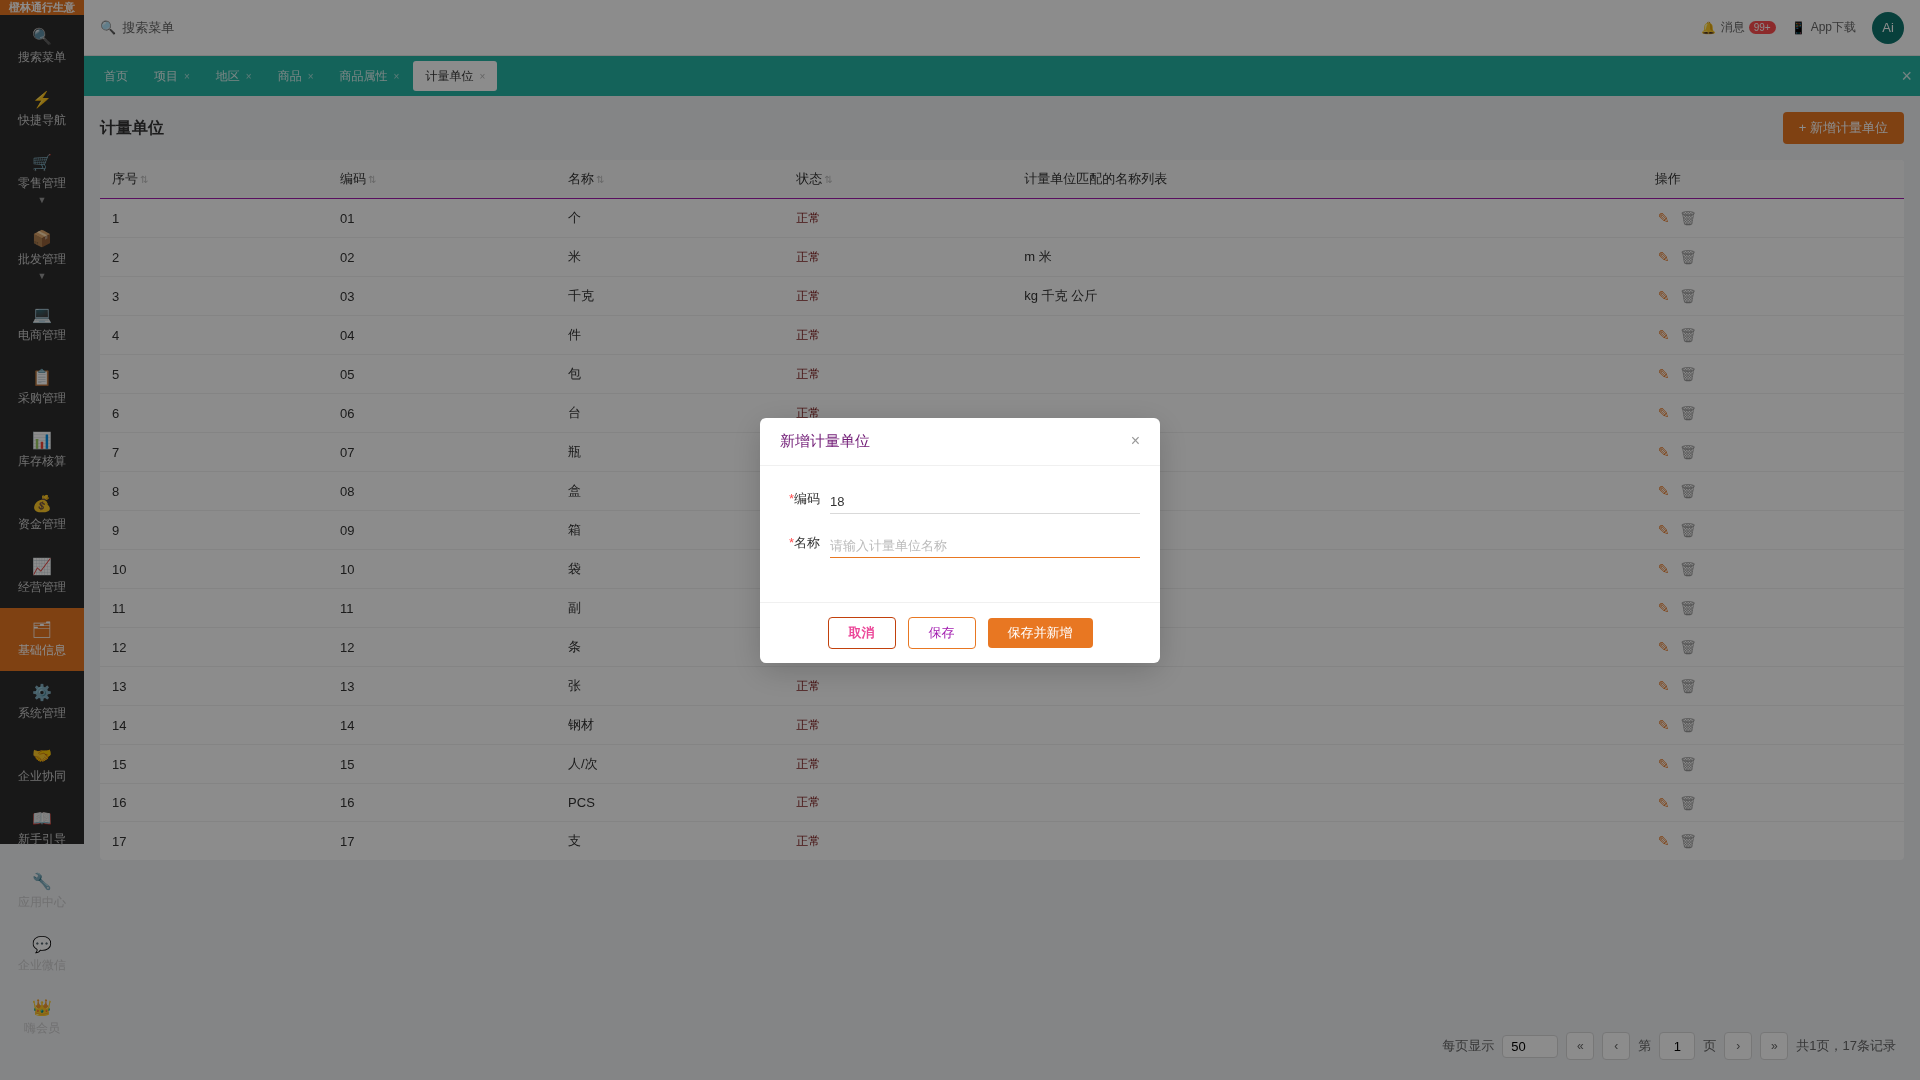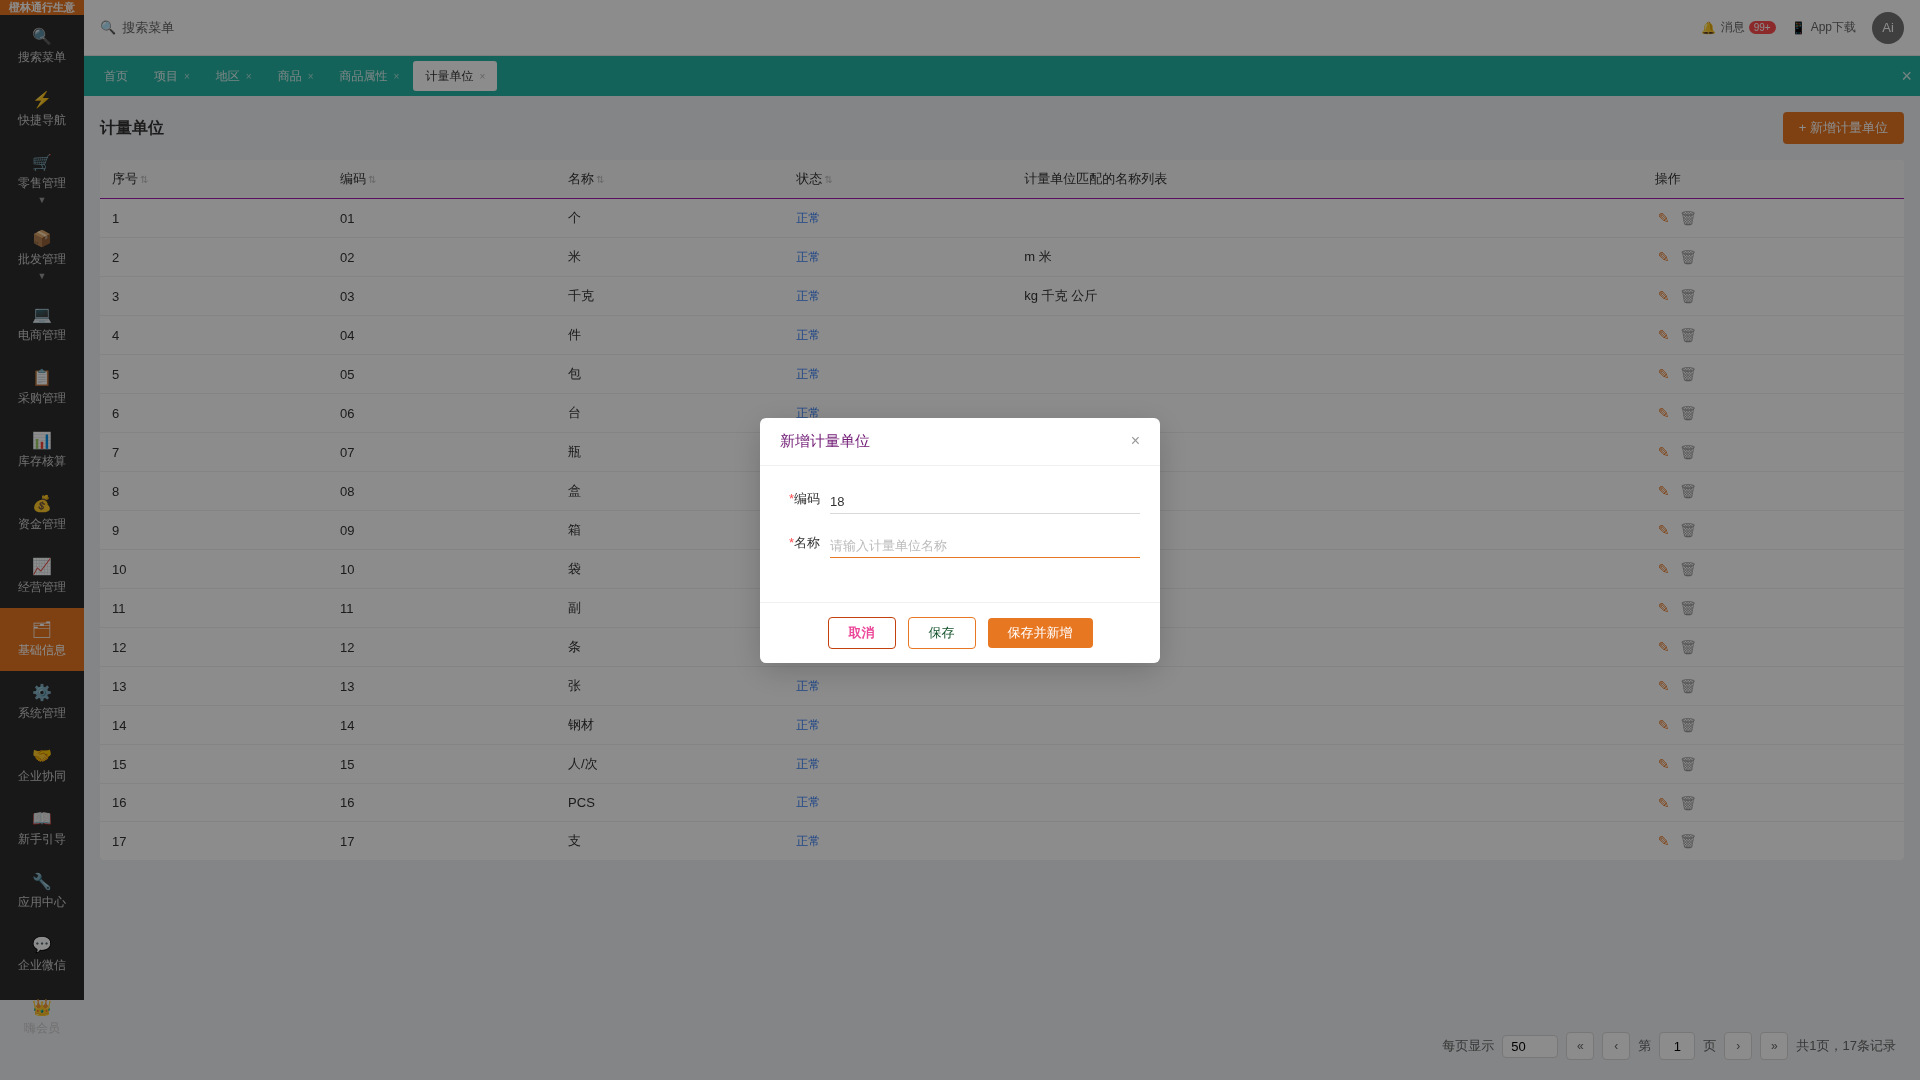--- a/index.html
+++ b/index.html
@@ -2,21 +2,21 @@
 <html><head>
   <meta charset="utf-8">
   <style>
     * { margin: 0; padding: 0; box-sizing: border-box; }
     body { font-family: "Microsoft YaHei", sans-serif; font-size: 13px; background: #f0f2f5; width: 1920px; height: 1080px; overflow: hidden; display: flex; }
 
     
     .sidebar {
       width: 84px;
       background: #2d2d2d;
-      height: 1000px;
+      height: 844px;
       display: flex;
       flex-direction: column;
       flex-shrink: 0;
     }
     .sidebar-logo {
       height: 56px;
       background: #e87722;
       display: flex;
       align-items: center;
       justify-content: center;
@@ -67,21 +67,21 @@
       font-size: 13px;
     }
     .topbar-right { display: flex; align-items: center; gap: 16px; }
     .topbar-icon-btn {
       display: flex; align-items: center; gap: 4px; color: #666; font-size: 12px; cursor: pointer;
     }
     .badge {
       background: #ff4d4f; color: white; border-radius: 10px;
       font-size: 10px; padding: 1px 5px; min-width: 18px; text-align: center;
     }
-    .avatar { width: 32px; height: 32px; border-radius: 50%; background: #737373; display: flex; align-items: center; justify-content: center; color: white; font-size: 13px; }
+    .avatar { width: 32px; height: 32px; border-radius: 50%; background: #0f766e; display: flex; align-items: center; justify-content: center; color: white; font-size: 13px; }
 
     
     .tabs-bar {
       height: 40px;
       background: #26b5a5;
       display: flex;
       align-items: center;
       padding: 0 8px;
       gap: 2px;
       flex-shrink: 0;
@@ -151,21 +151,21 @@
     }
     th .sort-icon { color: #bbb; font-size: 10px; margin-left: 2px; }
     td {
       padding: 10px 12px;
       border-bottom: 1px solid #f0f0f0;
       font-size: 13px;
       color: #333;
     }
     tr:last-child td { border-bottom: none; }
     .status-normal {
-      color: #3b82f6;
+      color: #7f1d1d;
       font-size: 12px;
     }
     .action-btn { color: #e87722; cursor: pointer; font-size: 14px; margin: 0 3px; }
     .action-delete { color: #999; cursor: pointer; font-size: 14px; margin: 0 3px; }
 
     
     .pagination-bar {
       position: absolute;
       bottom: 20px;
       right: 24px;
@@ -260,21 +260,21 @@
       color: #ec4899;
       padding: 6px 20px;
       border-radius: 4px;
       font-size: 13px;
       cursor: pointer;
       font-weight: bold;
     }
     .btn-save {
       border: 1px solid #e87722;
       background: white;
-      color: #14532d;
+      color: #a21caf;
       padding: 6px 20px;
       border-radius: 4px;
       font-size: 13px;
       cursor: pointer;
     }
     .btn-save-new {
       background: #e87722;
       color: white;
       border: none;
       padding: 6px 20px;

